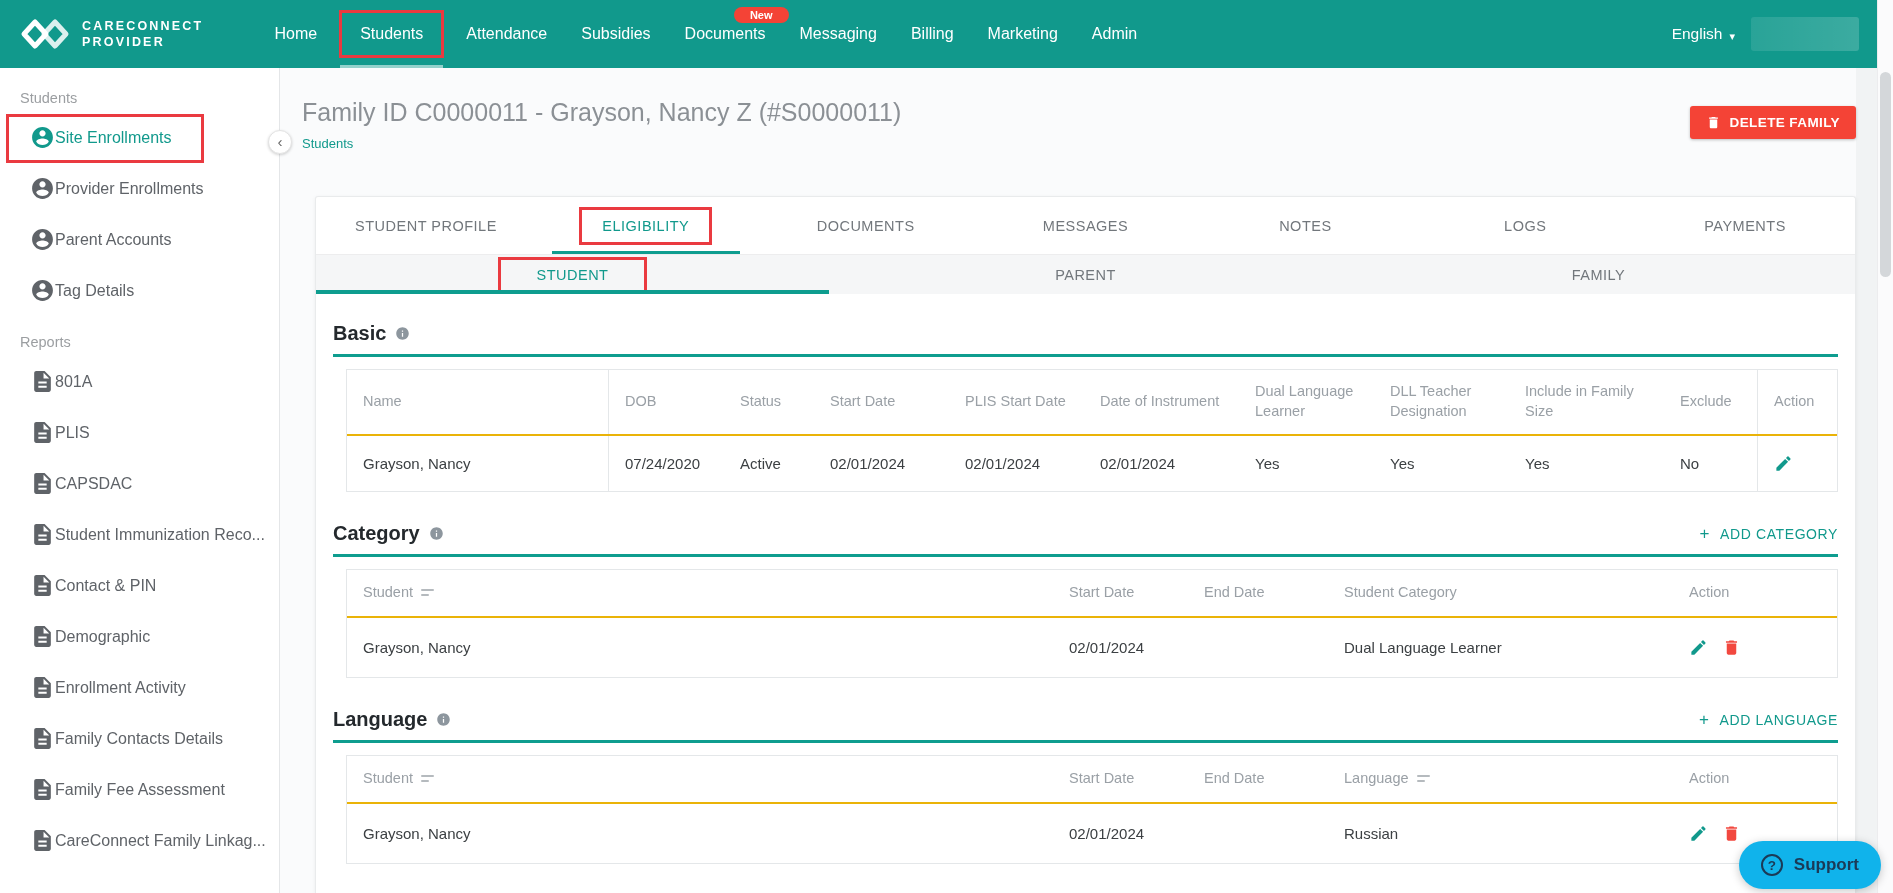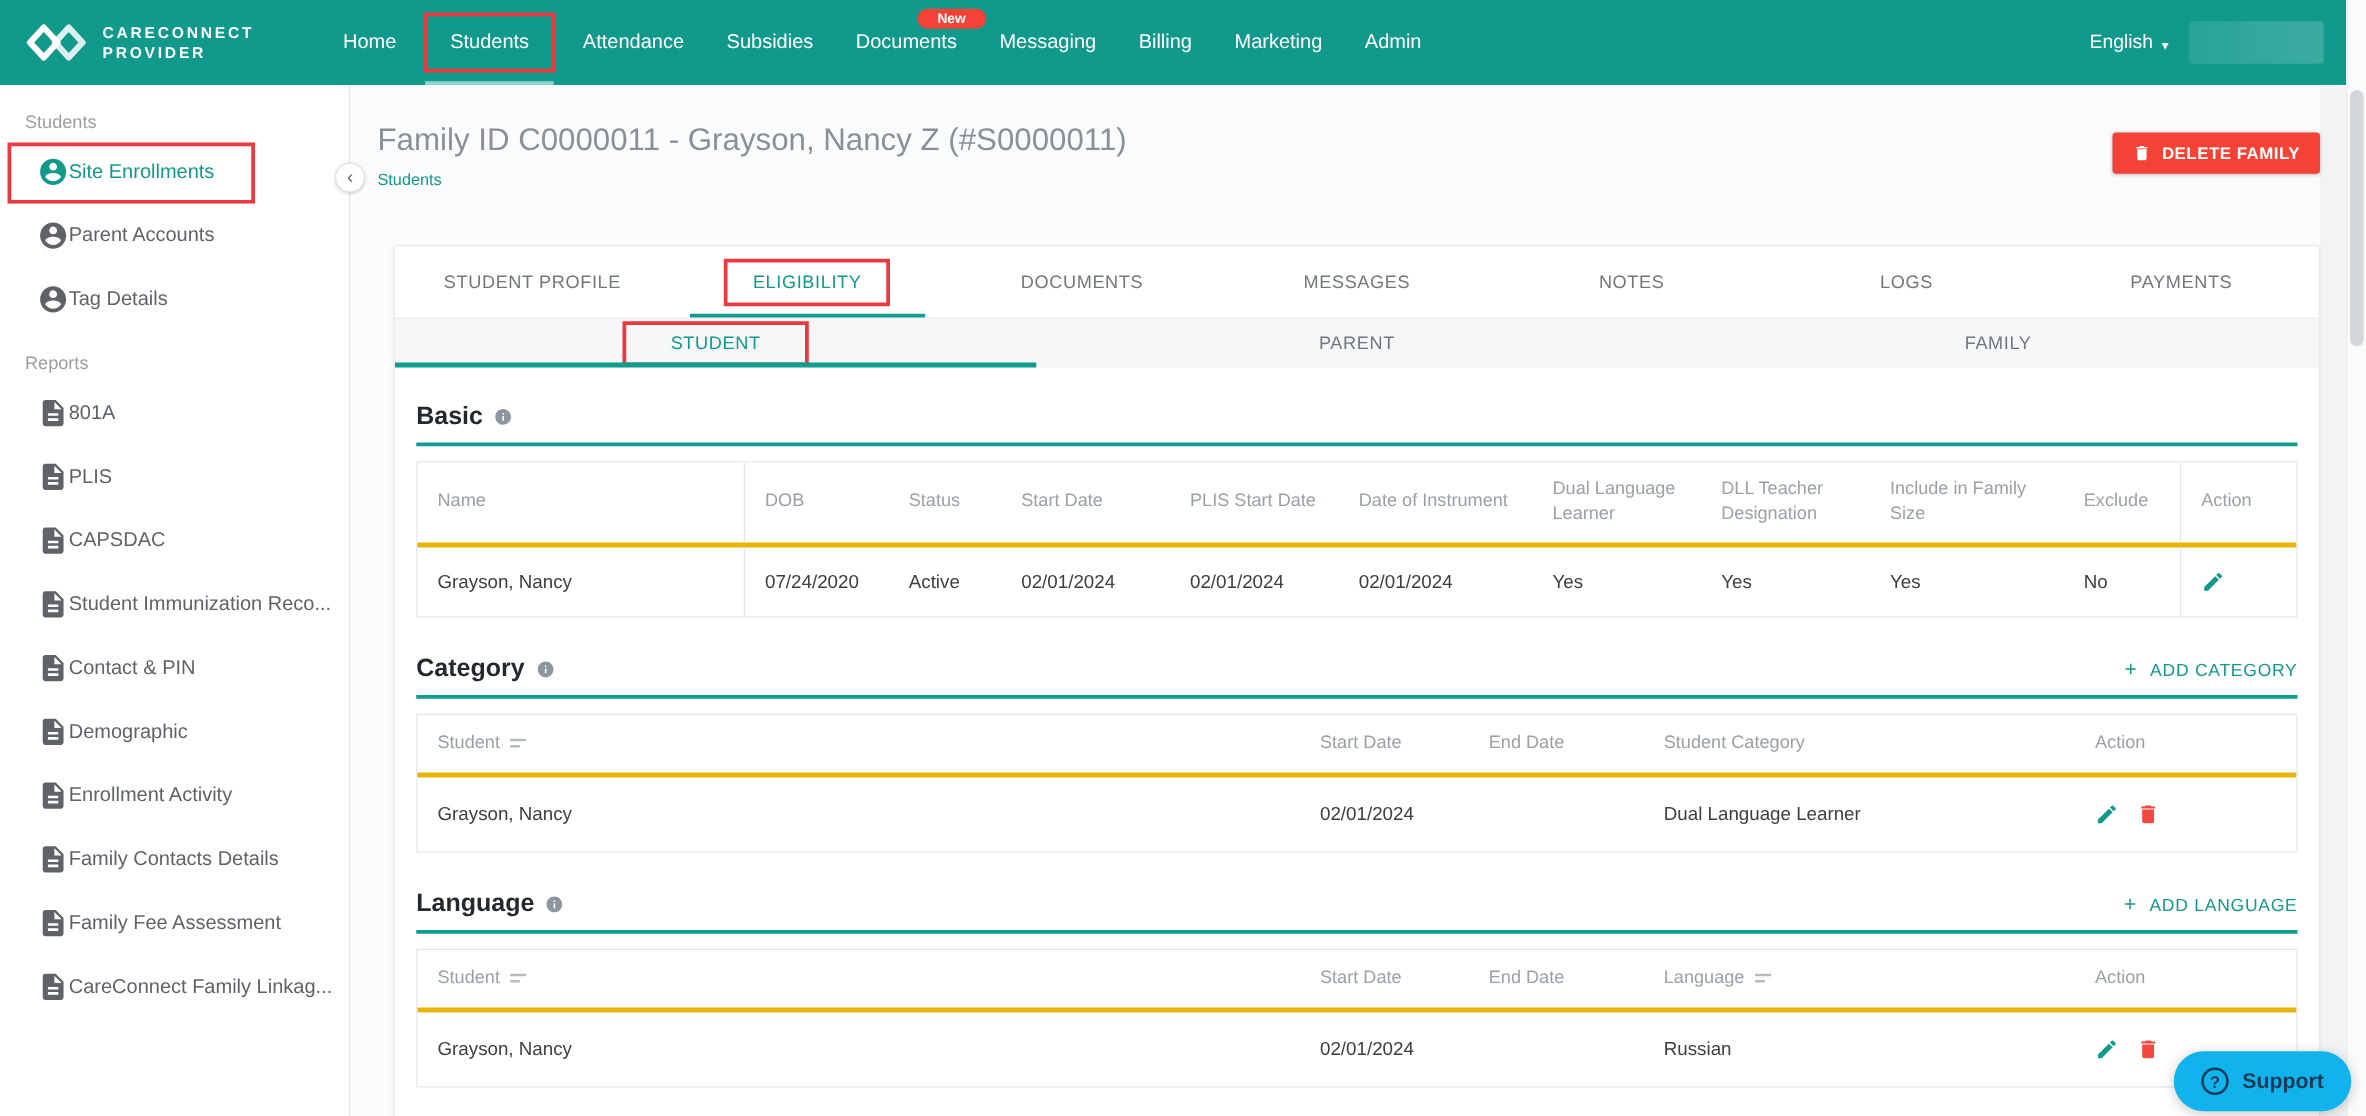--- a/index.html
+++ b/index.html
@@ -61,28 +61,28 @@
 
   .content { flex:1; padding:0 17px; overflow:hidden; }
   .section-head { display:flex; align-items:center; gap:9px; margin-top:30px; }
   .section-head.first { margin-top:28px; }
   .section-head h2 { font-size:20px; font-weight:700; color:#24292d; }
   .info-icon { width:15px; height:15px; color:#8d969e; cursor:pointer; }
   .add-link { margin-left:auto; display:flex; align-items:center; gap:10px; color:#11998c; font-size:14px; font-weight:500; letter-spacing:.6px; cursor:pointer; }
   .add-link .plus { font-size:17px; font-weight:400; }
   .rule { height:3px; background:#0e9d8f; margin-top:9px; }
 
-  .table { border:1px solid #e4e7e9; margin-top:12px; }
+  .table { border:1px solid #e4e7e9; margin-top:12px;margin-left:13px; }
   .thead, .trow { display:grid; }
   .basic-grid { grid-template-columns:262px 115px 90px 135px 135px 155px 135px 135px 155px 93px 1fr; }
   .cl-grid    { grid-template-columns:706px 135px 140px 345px 1fr; }
   .thead > div { display:flex; align-items:center; gap:8px; padding:10px 16px; color:#9aa0a6; font-size:14.5px; line-height:1.35; }
   .basic-table .thead > div { min-height:64px; }
   .cl-table .thead > div { min-height:46px; }
-  .trow { border-top:4px solid #eab308; color:#3c4043; font-size:15px; }
+  .trow { border-top:2px solid #eab308; color:#3c4043; font-size:15px; }
   .trow > div { display:flex; align-items:center; padding:18px 16px; }
   .cl-table .trow > div { padding:20px 16px; }
   .b-name { border-right:1px solid #e4e7e9; }
   .b-action { border-left:1px solid #e4e7e9; }
   .icon-edit { width:19px; height:19px; color:#11998c; cursor:pointer; }
   .icon-del { width:19px; height:19px; color:#f2483f; cursor:pointer; margin-left:14px; }
   .sort-icon { width:14px; height:10px; color:#b5babe; cursor:pointer; flex:none; }
 
   
   .support { position:absolute; right:12px; bottom:4px; height:48px; display:flex; align-items:center; gap:11px; padding:0 22px; background:#10b3eb; border:none; border-radius:24px; color:#1b3a57; font-family:inherit; font-size:17px; font-weight:700; cursor:pointer; box-shadow:0 2px 10px rgba(0,0,0,.22); z-index:20; }
@@ -167,20 +167,26 @@
       <div class="side-item active annotated">
         <svg>
             <use href="#i-person"></use>
           </svg>
         <span>Site Enrollments</span>
       </div>
       <div class="side-item">
         <svg>
             <use href="#i-person"></use>
           </svg>
+        <span>Provider Enrollments</span>
+      </div>
+      <div class="side-item">
+        <svg>
+            <use href="#i-person"></use>
+          </svg>
         <span>Parent Accounts</span>
       </div>
       <div class="side-item">
         <svg>
             <use href="#i-person"></use>
           </svg>
         <span>Tag Details</span>
       </div>
 
       <div class="side-label">Reports</div>

